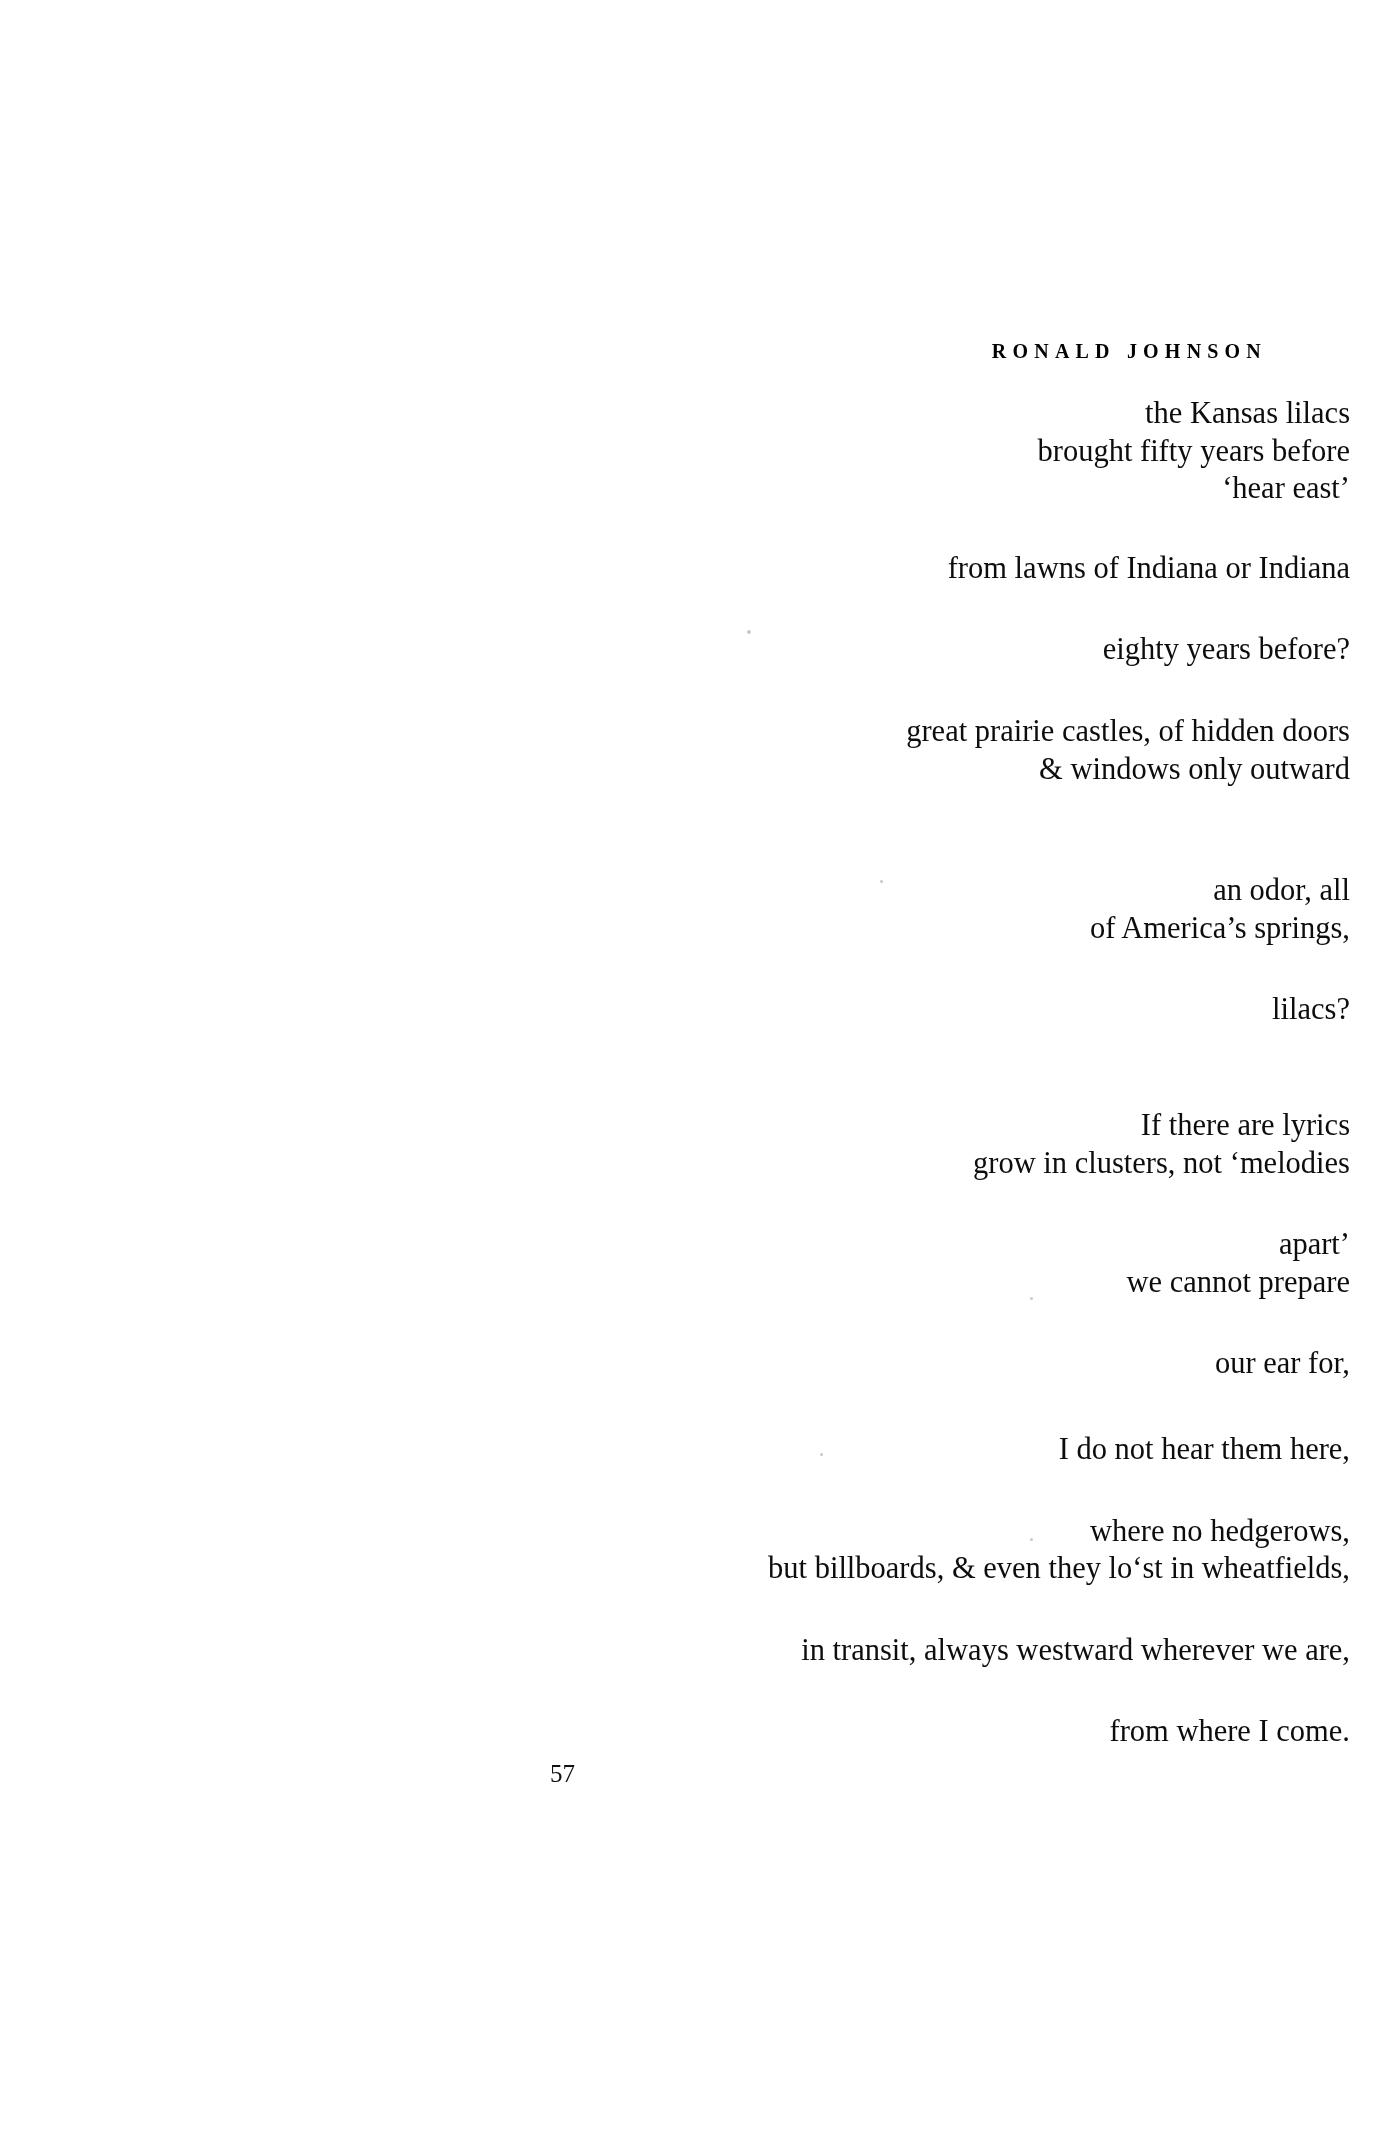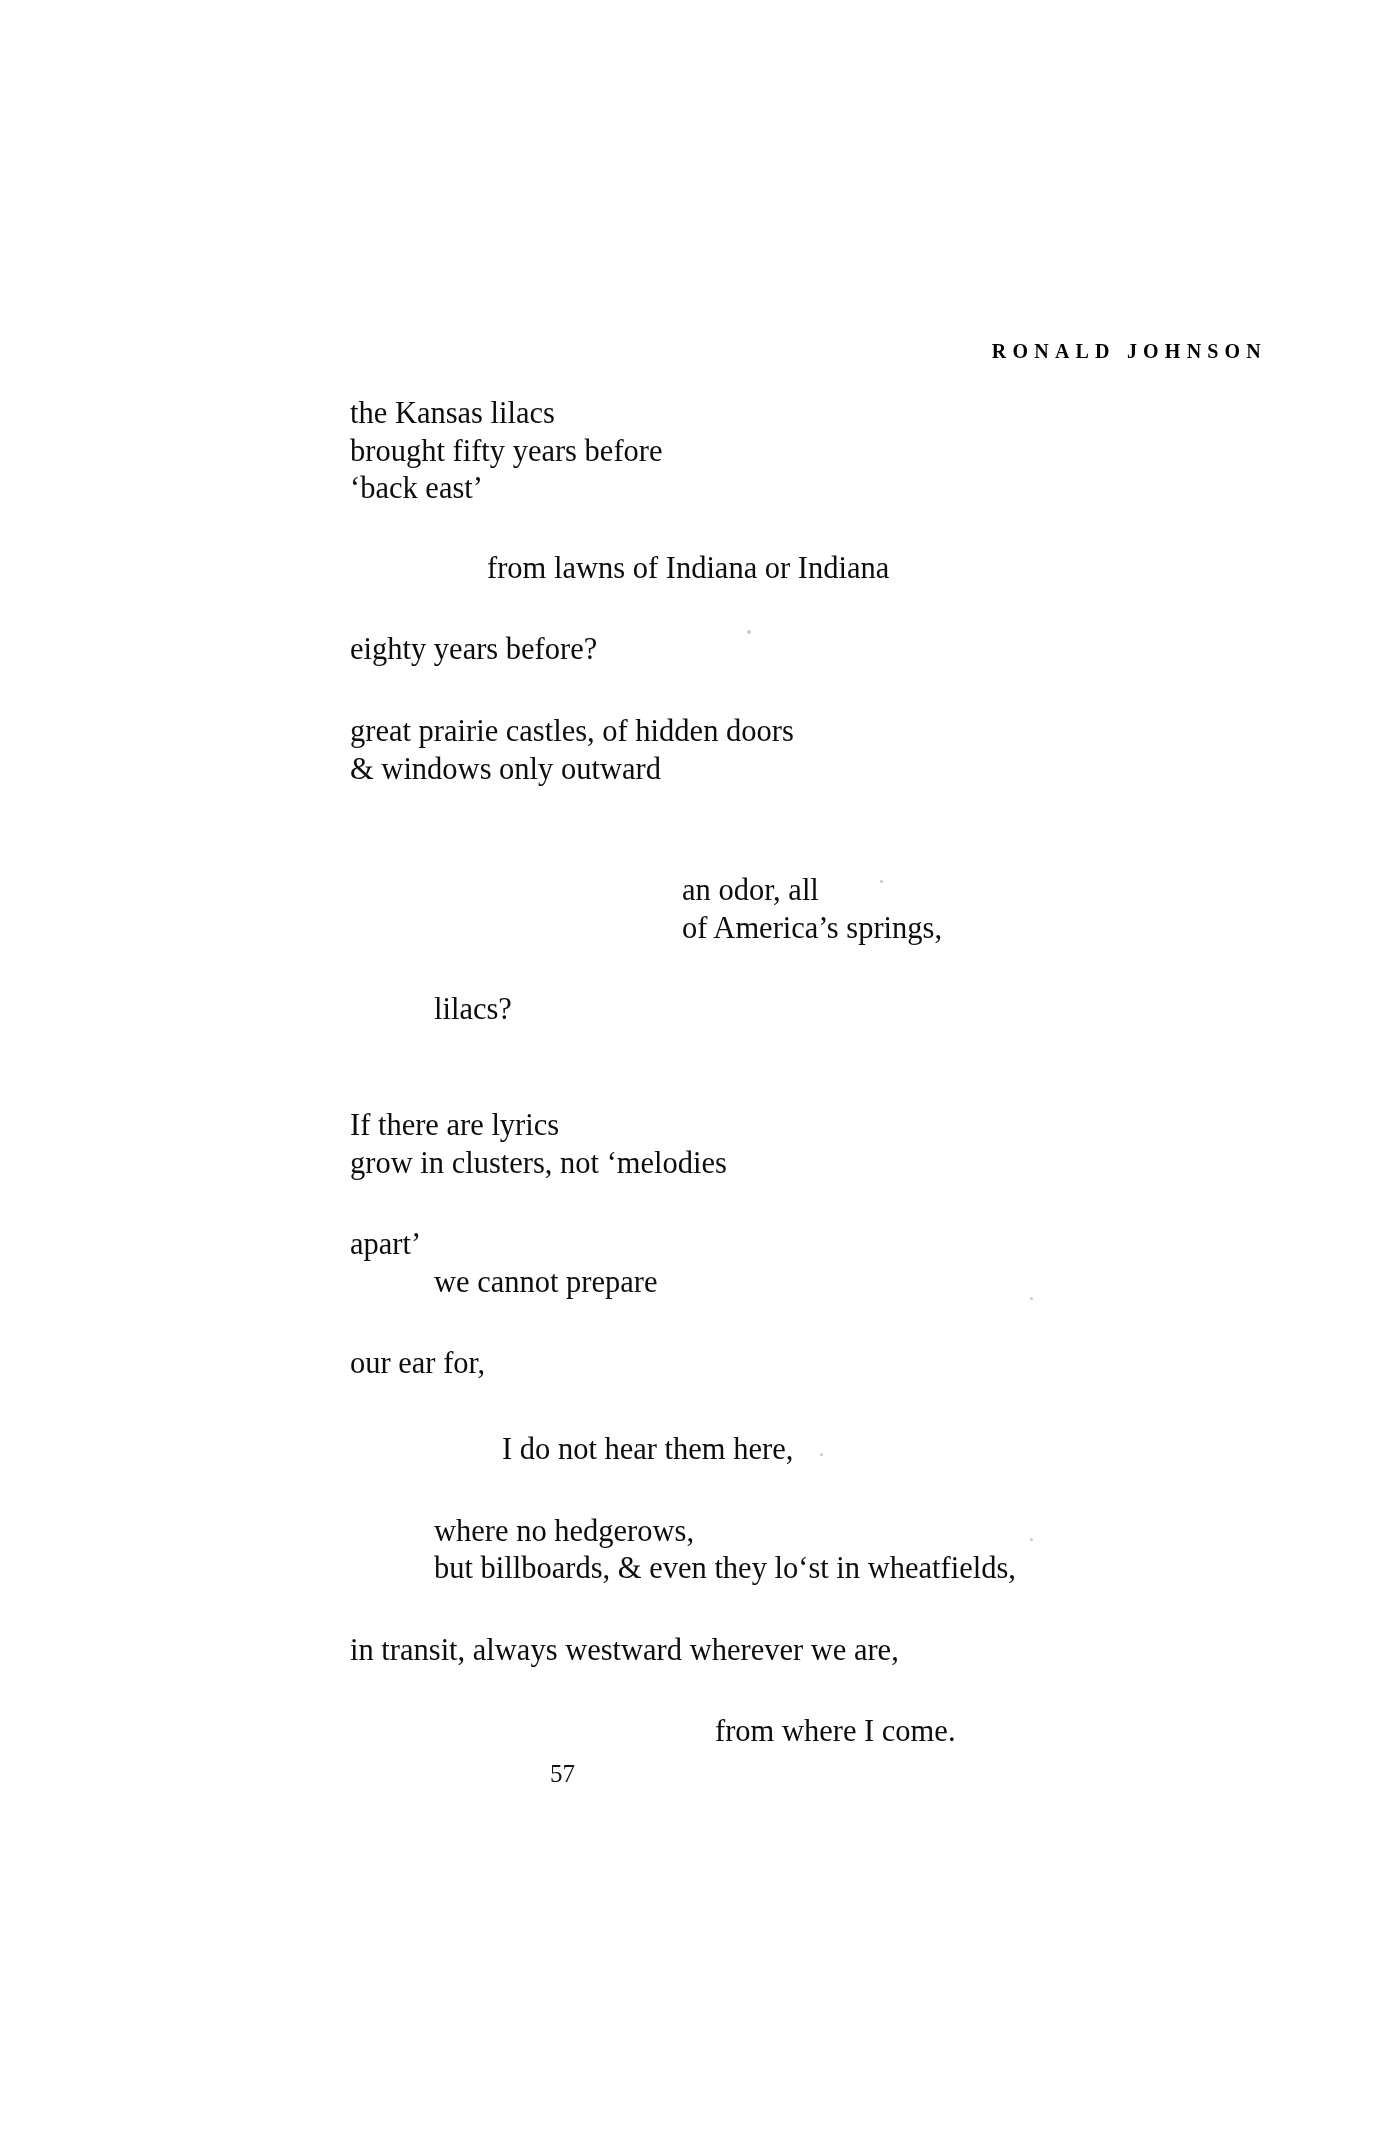--- a/index.html
+++ b/index.html
@@ -33,20 +33,21 @@
     color: #000000;
     white-space: pre;
   }
 
   
   .poem {
     position: absolute;
     top: 395px;
     left: 350px;
     width: 1000px;
+    text-align: right;
   }
   .stanza {
     margin: 0 0 0 0;
   }
   .line {
     display: block;
     font-size: 30.5px;
     line-height: 37.6px;
     white-space: pre;
     color: #0d0d0d;
@@ -75,21 +76,21 @@
 <body>
 
 <div class="page">
 
   <div class="running-head">RONALD JOHNSON</div>
 
   <div class="poem">
       <div class="stanza" id="stanza-1">
         <span class="line">the Kansas lilacs</span>
         <span class="line">brought fifty years before</span>
-        <span class="line">‘back east’</span>
+        <span class="line">‘hear east’</span>
       </div>
       <div style="height: 42px;"></div>
       <div class="stanza" id="stanza-2">
         <span class="line" style="padding-left: 137px;">from lawns of Indiana or Indiana</span>
       </div>
       <div style="height: 44px;"></div>
       <div class="stanza" id="stanza-3">
         <span class="line">eighty years before?</span>
       </div>
       <div style="height: 44px;"></div>

